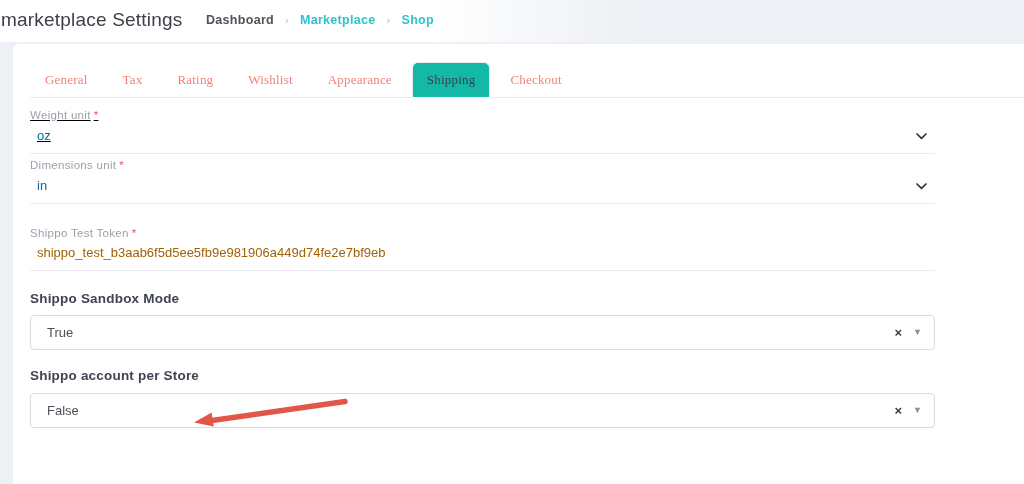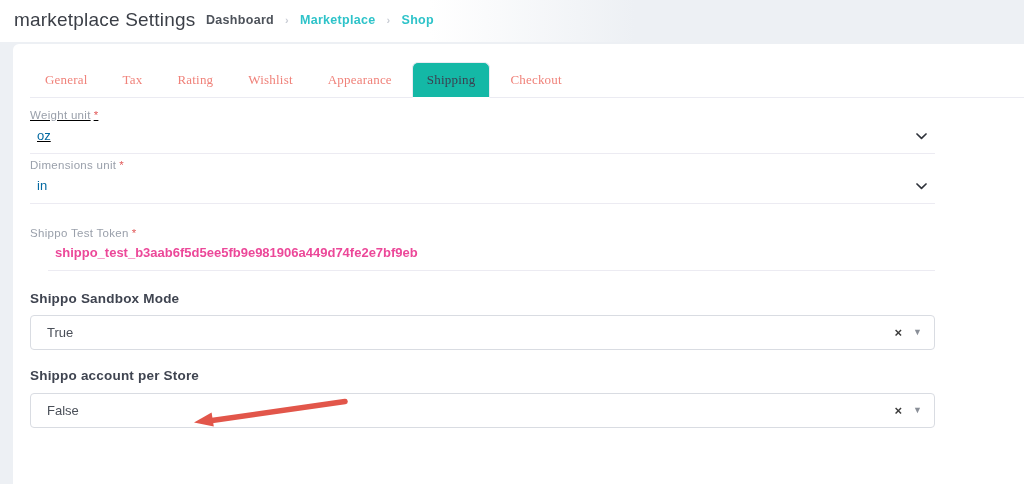--- a/index.html
+++ b/index.html
@@ -8,21 +8,21 @@
     background:#edf0f4;
     font-family:"Liberation Sans", sans-serif;
     -webkit-font-smoothing:antialiased;
   }
   
   .header{
     position:absolute;top:0;left:0;right:0;height:42px;
     background:linear-gradient(to right,#ffffff 0%,#ffffff 42%,#edf0f4 62%);
   }
   .title{
-    position:absolute;left:14px;top:9px;
+    position:absolute;left:1px;top:9px;
     font-size:19px;font-weight:500;color:#3b3f47;letter-spacing:.2px;
   }
   .breadcrumb{
     position:absolute;left:206px;top:13px;
     display:flex;align-items:center;gap:11px;
     font-size:12.5px;font-weight:700;letter-spacing:.3px;
   }
   .crumb{color:#4d525a;cursor:pointer;}
   .crumb.accent{color:#2ec3c9;}
   .crumb-sep{color:#c9cdd5;font-size:11px;}
@@ -60,23 +60,22 @@
   }
   .req{color:#e25c5c;margin-left:3px;}
   .select-row{
     display:flex;align-items:center;justify-content:space-between;
     padding:2px 8px 9px 7px;border-bottom:1px solid #ecebf2;
     font-size:13px;line-height:16px;color:#0369a1;font-weight:500;
     cursor:pointer;
   }
   .input-row{
     padding:0 8px 1px 7px;border-bottom:1px solid #ecebf2;
-    font-size:13px;line-height:16px;color:#ec4899;font-weight:700;
+    font-size:13px;line-height:16px;color:#a16207;font-weight:400;
     cursor:text;
-    margin-left:18px;
   }
   .input-row.empty{height:12px;}
   .input-row.filled{padding-top:1px;padding-bottom:9px;}
   .g1{margin-bottom:4px;text-decoration:underline;}
   .g2{margin-bottom:22px;}
   .g3{margin-bottom:10px;}
   .g3 .input-row{margin-top:0;}
   .g4{margin-bottom:19px;}
   .g5{margin-bottom:17px;}
   .select2{

